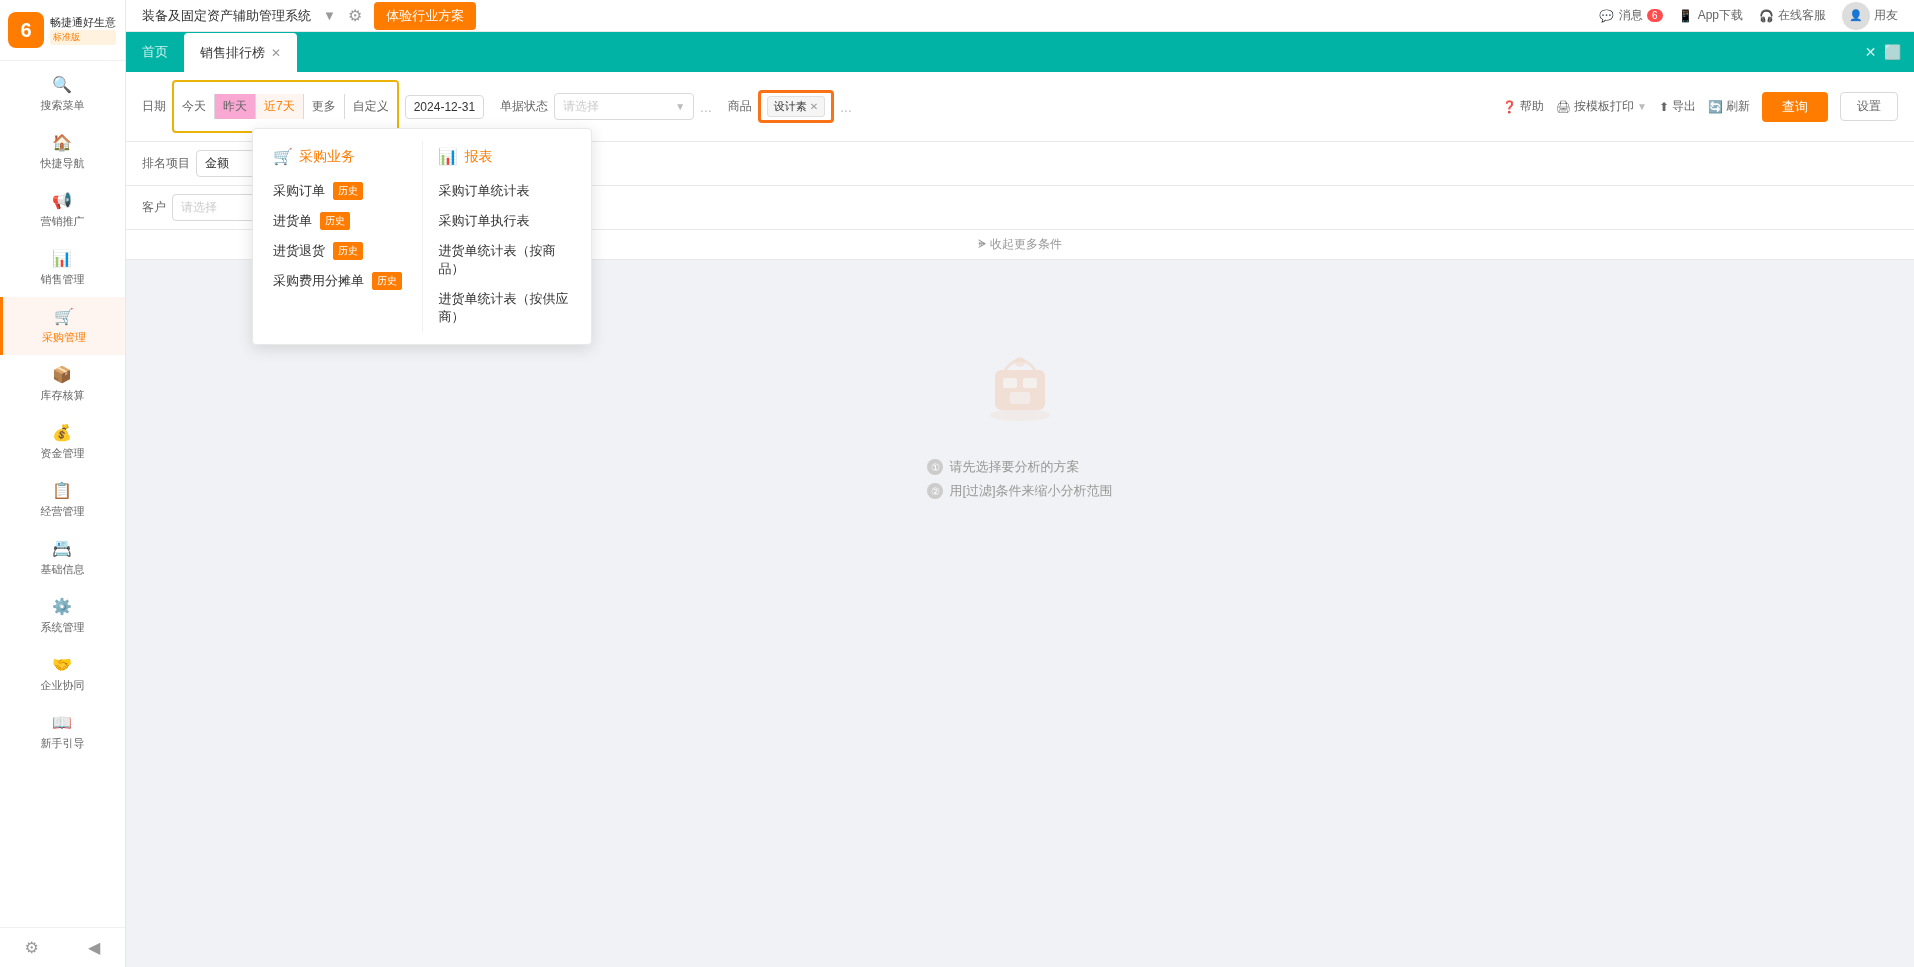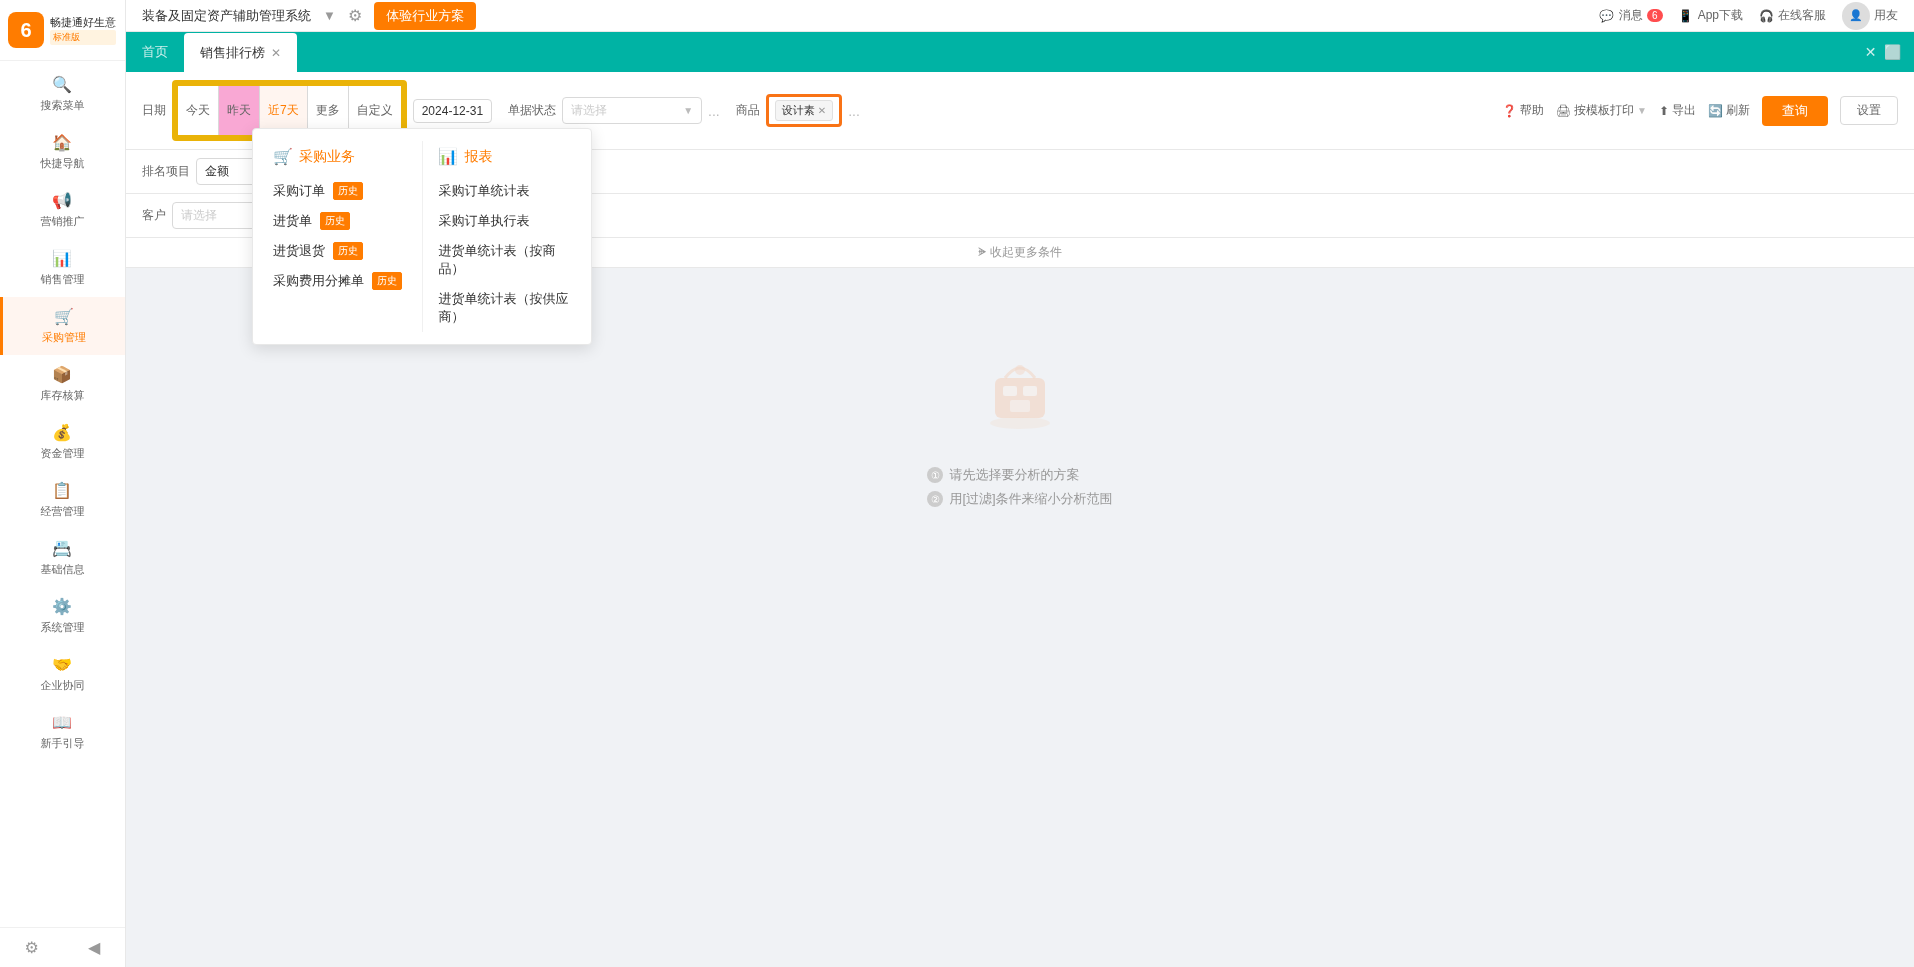--- a/index.html
+++ b/index.html
@@ -168,21 +168,21 @@
         <span style="font-size:14px;">⬜</span>
       </div>
     </div>
 
     <div class="content-area">
 
       <div style="background:#fff; padding: 8px 16px; border-bottom:1px solid #e8e8e8; display:flex; align-items:center; gap:16px;">
 
         <div style="display:flex;align-items:center;gap:6px;">
           <span style="font-size:12px;color:#666;">日期</span>
-          <div style="display:flex;border:6px solid #eab308;border-radius:4px;overflow:hidden;">
+          <div style="display:flex;border:2px solid #eab308;border-radius:4px;overflow:hidden;align-items:center;">
             <button style="border:none;background:#fff;padding:4px 8px;font-size:12px;cursor:pointer;color:#666;border-right:1px solid #d9d9d9;">今天</button>
             <button style="border:none;background:#f9a8d4;padding:4px 8px;font-size:12px;cursor:pointer;color:#666;border-right:1px solid #d9d9d9;">昨天</button>
             <button style="border:none;background:#fff5f0;padding:4px 8px;font-size:12px;cursor:pointer;color:#ff7c00;border-right:1px solid #d9d9d9;font-weight:500;">近7天</button>
             <button style="border:none;background:#fff;padding:4px 8px;font-size:12px;cursor:pointer;color:#666;border-right:1px solid #d9d9d9;">更多</button>
             <button style="border:none;background:#fff;padding:16px 8px;font-size:12px;cursor:pointer;color:#666;">自定义</button>
           </div>
           <div style="border:1px solid #d9d9d9;border-radius:4px;padding:4px 8px;font-size:12px;color:#333;cursor:pointer;">
             <span>2024-12-31</span>
           </div>
         </div>

